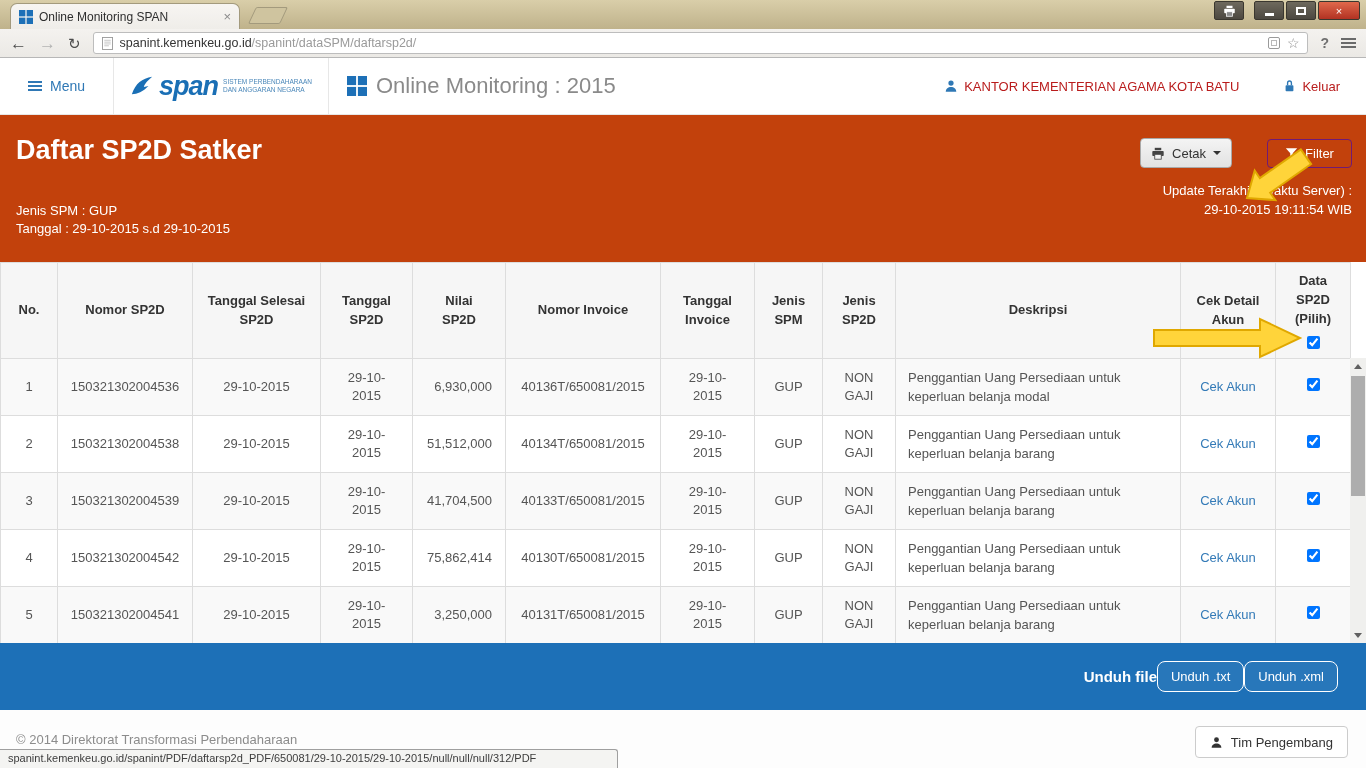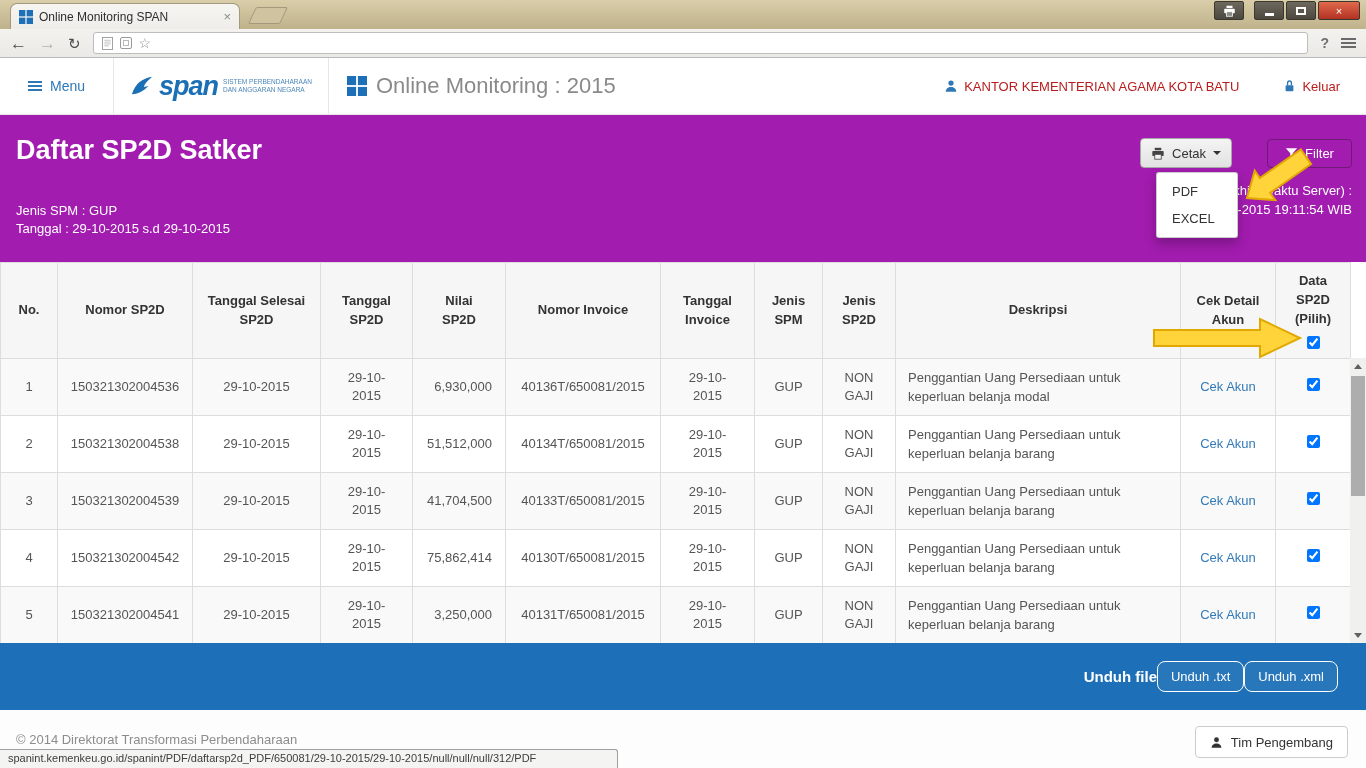--- a/index.html
+++ b/index.html
@@ -50,21 +50,21 @@
   .vdiv { width:1px; height:100%; background:#e7e7e7; }
   .logo { display:flex; align-items:center; gap:5px; padding:0 16px; }
   .logo-word { font-size:27px; font-weight:bold; font-style:italic; color:#1a6fb5; letter-spacing:-1px; }
   .logo-tag { font-size:6.5px; color:#4a87b9; line-height:1.3; text-transform:uppercase; }
   .apptitle { display:flex; align-items:center; gap:9px; padding:0 18px; color:#8a8a8a; font-size:22px; }
   .spacer { flex:1; }
   .userblock, .logoutblock { display:flex; align-items:center; gap:6px; color:#b91c1c; font-size:13px; }
   .logoutblock { margin:0 26px 0 44px; }
 
   
-  .hero { position:absolute; top:115px; left:0; right:0; height:147px; background:#a21caf; color:#fff; }
+  .hero { position:absolute; top:115px; left:0; right:0; height:147px; background:#c2410c; color:#fff; }
   .hero-title { position:absolute; left:16px; top:20px; font-size:27px; font-weight:bold; }
   .hero-l1 { position:absolute; left:16px; top:88px; font-size:13px; }
   .hero-l2 { position:absolute; left:16px; top:106px; font-size:13px; }
   .update { position:absolute; right:14px; top:66px; text-align:right; font-size:13px; line-height:19px; z-index:1; }
   .cetak-btn { position:absolute; right:134px; top:23px; height:30px; padding:0 10px;
     background:linear-gradient(#f4f4f4,#e2e2e2); border:1px solid #a9a9a9; border-radius:4px;
     color:#333; font-size:13px; display:flex; align-items:center; gap:7px; }
   .caret { width:0; height:0; border-left:4px solid transparent; border-right:4px solid transparent; border-top:4px solid #333; }
   .filter-btn { position:absolute; right:14px; top:24px; height:29px; width:85px;
     background:transparent; border:1px solid #701a75; border-radius:4px; color:#fff; font-size:13px;
@@ -156,20 +156,21 @@
 
   <div class="toolbar">
     <span class="nav back">←</span>
     <span class="nav fwd">→</span>
     <span class="nav reload">↻</span>
     <div class="omnibox">
       <svg width="11" height="13" viewBox="0 0 12 14">
           <rect x="0.5" y="0.5" width="11" height="13" fill="#fff" stroke="#9a9a9a"></rect>
           <path d="M2.5 3.5h7M2.5 5.5h7M2.5 7.5h7M2.5 9.5h5" stroke="#c3c3c3"></path>
         </svg>
+      <span class="url"><span class="domain">spanint.kemenkeu.go.id</span><span>/spanint/dataSPM/daftarsp2d/</span></span>
       <span class="sq-ic"></span>
       <span class="omni-ic">☆</span>
     </div>
     <span class="ext-help">?</span>
     <span class="ham">
         <span></span>
         <span></span>
         <span></span>
       </span>
   </div>
@@ -236,24 +237,20 @@
           <rect x="4" y="9" width="8" height="6" fill="#f2f2f2" stroke="#444"></rect>
         </svg>
       <span>Cetak</span>
       <span class="caret"></span>
     </div>
     <div class="filter-btn">
       <svg width="13" height="13" viewBox="0 0 16 16" fill="#fff">
           <path d="M1 1.5h14L9.5 7.6v6.9l-3-1.9V7.6z"></path>
         </svg>
       <span>Filter</span>
-    </div>
-    <div class="dropdown">
-      <div class="dd-item">PDF</div>
-      <div class="dd-item">EXCEL</div>
     </div>
   </div>
 
   <div class="tablewrap">
     <table>
       <colgroup>
         <col style="width:57px">
           <col style="width:135px">
           <col style="width:128px">
           <col style="width:92px">

